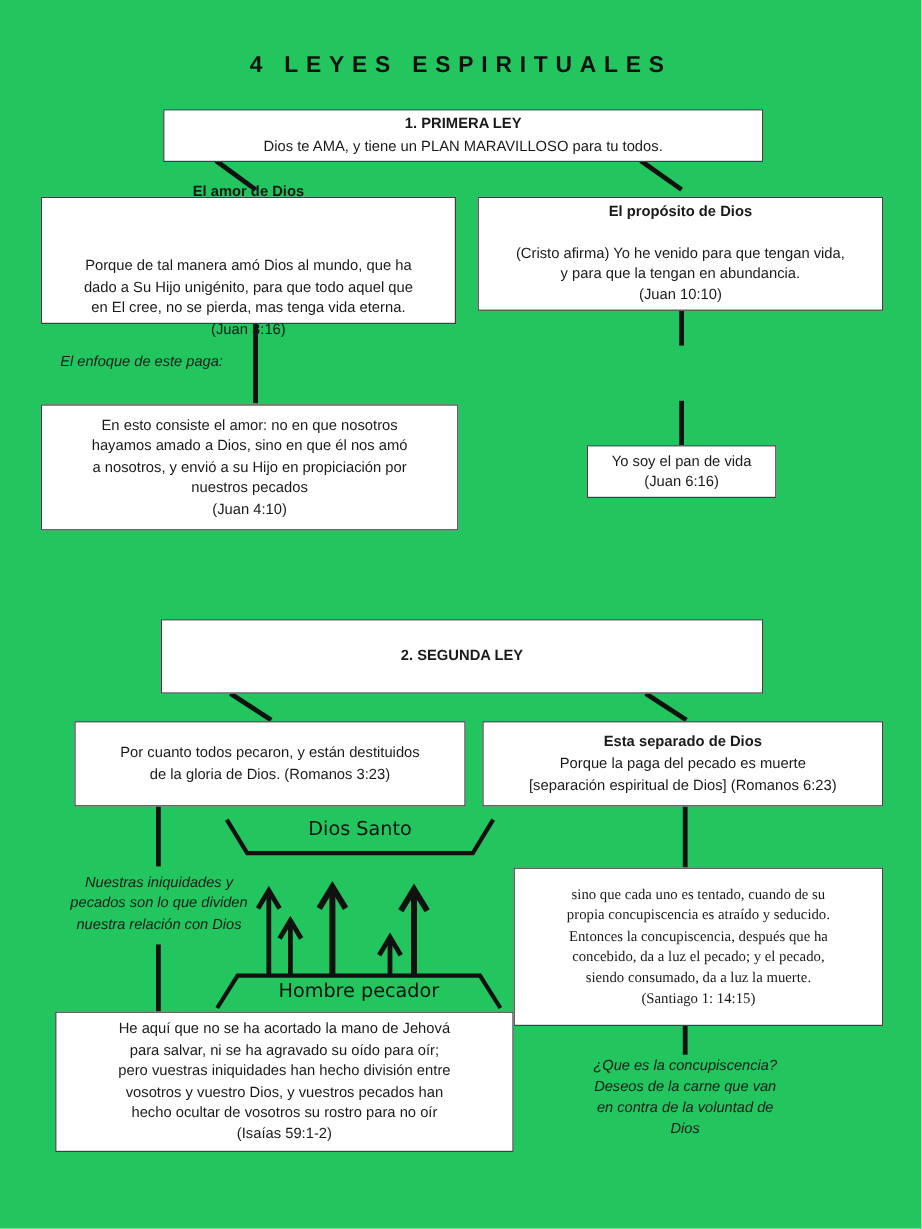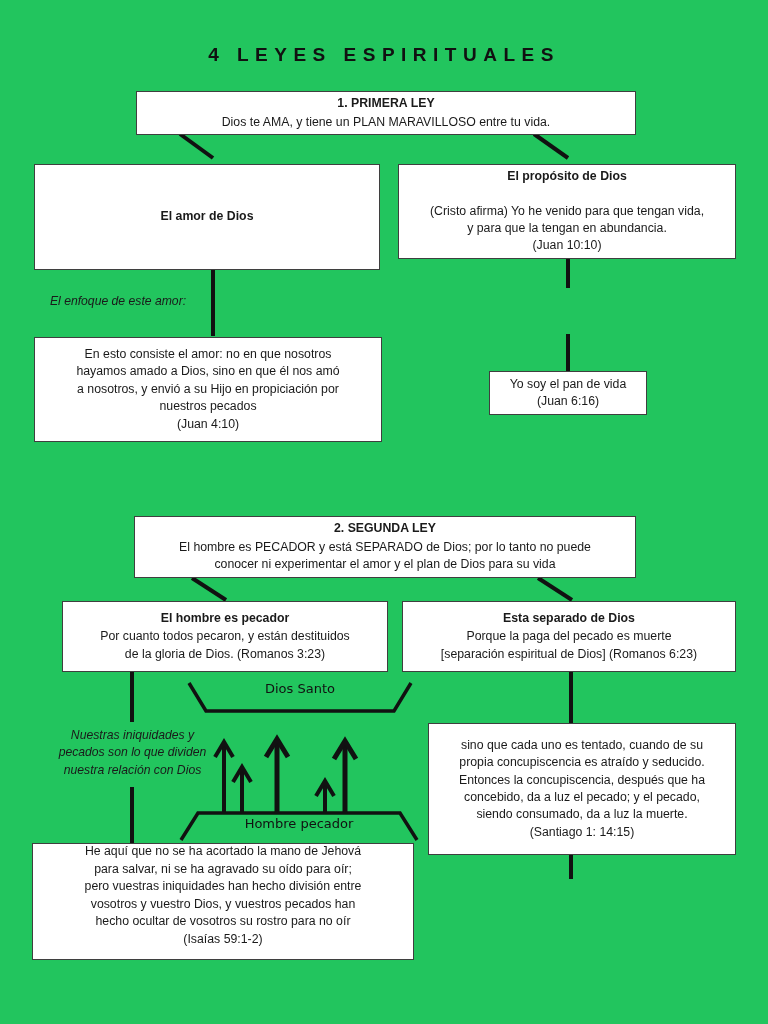--- a/index.html
+++ b/index.html
@@ -35,21 +35,21 @@
   
   .box {
     position: absolute;
     box-sizing: border-box;
     border: 1.4px solid #3f3f3f;
     background: #ffffff;
     text-align: center;
     font-size: 12.3px;
     line-height: 1.42;
     color: #1a1a1a;
-    padding: 11px 8px;
+    padding: 0 8px;
     display: flex;
     flex-direction: column;
     justify-content: center;
   }
   .box .hd {
     font-weight: bold;
     display: block;
     margin-bottom: 1px;
   }
   .box .bd {
@@ -74,21 +74,21 @@
     left: 0;
     top: 0;
     width: 768px;
     height: 1024px;
     pointer-events: none;
   }
 
   
   .trap-label {
     position: absolute;
-    font-size: 13px;
+    font-size: 16px;
     color: #111111;
     text-align: center;
     font-family: "DejaVu Sans", sans-serif;
   }
 </style>
 </head>
 <body>
 
 <div id="page">
 
@@ -141,88 +141,93 @@
       </g>
       <g>
         <line x1="345" y1="813" x2="345" y2="743" stroke="#111111" stroke-width="5"></line>
         <polyline points="334,759 345,741 356,759" fill="none" stroke="#111111" stroke-width="5" stroke-linejoin="miter"></polyline>
       </g>
     </g>
   </svg>
 
   <div class="box" style="left:136px; top:91px; width:500px; height:44px;">
     <span class="hd">1. PRIMERA LEY</span>
-    <span class="bd">Dios te AMA, y tiene un PLAN MARAVILLOSO entre tu vida.</span>
+    <span class="bd">Dios te AMA, y tiene un PLAN MARAVILLOSO para tu todos.</span>
   </div>
 
   <div class="box" style="left:34px; top:164px; width:346px; height:106px;gap:44px;">
     <span class="hd">El amor de Dios</span>
+    <span class="bd">Porque de tal manera amó Dios al mundo, que ha
+dado a Su Hijo unigénito, para que todo aquel que
+en El cree, no se pierda, mas tenga vida eterna.
+(Juan 3:16)</span>
   </div>
 
   <div class="box" style="left:398px; top:164px; width:338px; height:95px;gap:16px;">
     <span class="hd">El propósito de Dios</span>
     <span class="bd">(Cristo afirma) Yo he venido para que tengan vida,
 y para que la tengan en abundancia.
 (Juan 10:10)</span>
   </div>
 
-  <div class="note" style="left:34px; top:293px; width:168px;">El enfoque de este amor:</div>
+  <div class="note" style="left:34px; top:293px; width:168px;">El enfoque de este paga:</div>
 
   <div class="box" style="left:34px; top:337px; width:348px; height:105px;">
     <span class="bd">En esto consiste el amor: no en que nosotros
 hayamos amado a Dios, sino en que él nos amó
 a nosotros, y envió a su Hijo en propiciación por
 nuestros pecados
 (Juan 4:10)</span>
   </div>
 
 
   <div class="box" style="left:489px; top:371px; width:158px; height:44px;">
     <span class="bd">Yo soy el pan de vida
 (Juan 6:16)</span>
   </div>
 
   <div class="box" style="left:134px; top:516px; width:502px; height:62px;">
     <span class="hd">2. SEGUNDA LEY</span>
-    <span class="bd">El hombre es PECADOR y está SEPARADO de Dios; por lo tanto no puede
-conocer ni experimentar el amor y el plan de Dios para su vida</span>
   </div>
 
   <div class="box" style="left:62px; top:601px; width:326px; height:71px;">
-    <span class="hd">El hombre es pecador</span>
     <span class="bd">Por cuanto todos pecaron, y están destituidos
 de la gloria de Dios. (Romanos 3:23)</span>
   </div>
 
   <div class="box" style="left:402px; top:601px; width:334px; height:71px;">
     <span class="hd">Esta separado de Dios</span>
     <span class="bd">Porque la paga del pecado es muerte
 [separación espiritual de Dios]  (Romanos 6:23)</span>
   </div>
 
   <div class="trap-label" style="left:200px; top:681px; width:200px;">Dios Santo</div>
 
   <div class="trap-label" style="left:191px; top:816px; width:216px;">Hombre pecador</div>
 
   <div class="note" style="left:30px; top:727px; width:205px;">Nuestras iniquidades y
 pecados son lo que dividen
 nuestra relación con Dios</div>
 
-  <div class="box" style="left:32px; top:843px; width:382px; height:117px;justify-content:flex-end;">
+  <div class="box" style="left:46px; top:843px; width:382px; height:117px;">
     <span class="bd">He aquí que no se ha acortado la mano de Jehová
 para salvar, ni se ha agravado su oído para oír;
 pero vuestras iniquidades han hecho división entre
 vosotros y vuestro Dios, y vuestros pecados han
 hecho ocultar de vosotros su rostro para no oír
 (Isaías 59:1-2)</span>
   </div>
 
-  <div class="box" style="left:428px; top:723px; width:308px; height:132px;">
+  <div class="box" style="left:428px; top:723px; width:308px; height:132px;font-family:Liberation Serif, serif;">
     <span class="bd">sino que cada uno es tentado, cuando de su
 propia concupiscencia es atraído y seducido.
 Entonces la concupiscencia, después que ha
 concebido, da a luz el pecado; y el pecado,
 siendo consumado, da a luz la muerte.
 (Santiago 1: 14:15)</span>
   </div>
 
+  <div class="note" style="left:470px; top:880px; width:202px;">¿Que es la concupiscencia?
+Deseos de la carne que van
+en contra de la voluntad de
+Dios</div>
 
 </div>
 
 </body></html>

